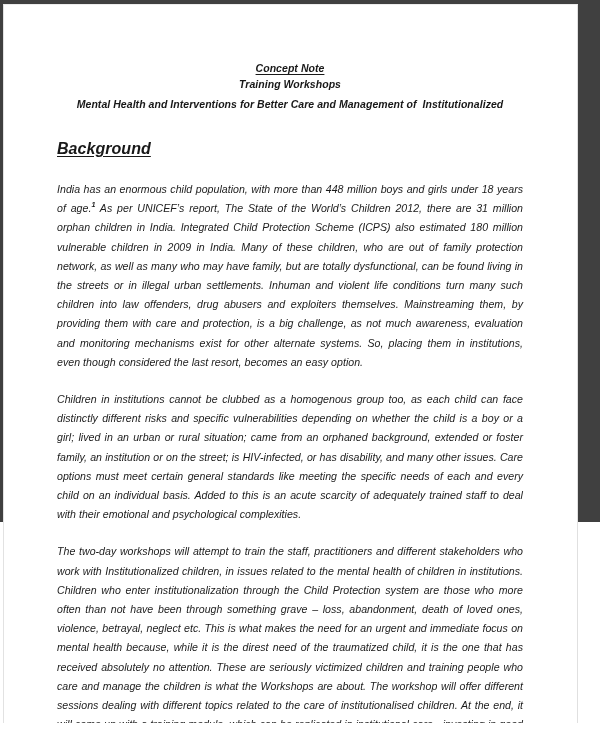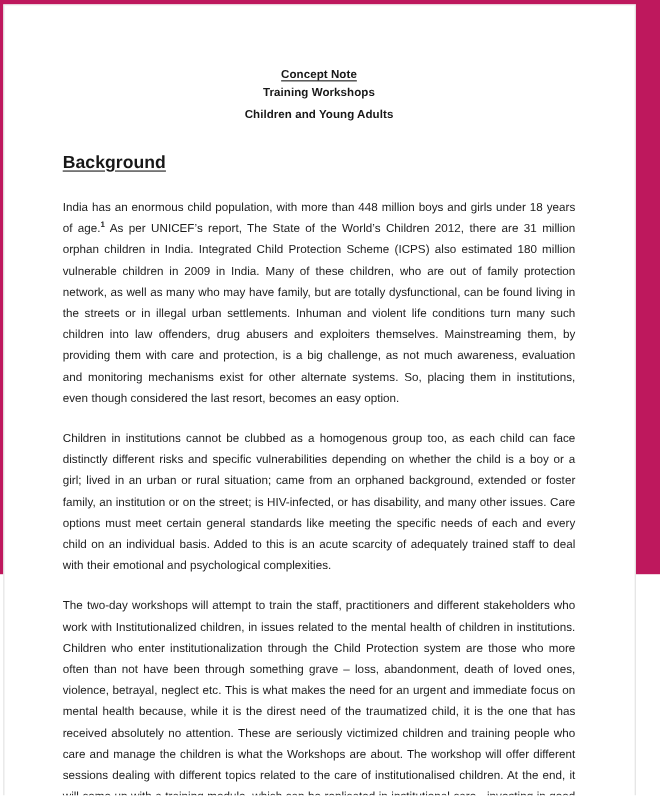--- a/index.html
+++ b/index.html
@@ -13,21 +13,22 @@
     font-family: "Liberation Sans", sans-serif;
     overflow: hidden;
   }
 
   .page-surround {
     position: absolute;
     left: 0;
     top: 0;
     width: 600px;
     height: 522px;
-    background: #be185d;
+    background: #404040;
+    font-style: italic;
   }
 
   .document-page {
     position: absolute;
     left: 3px;
     top: 4px;
     width: 575px;
     height: 719px;
     background: #ffffff;
     border-left: 1px solid #e2e2e2;
@@ -109,21 +110,21 @@
 <body>
 
 <div class="page-surround">
   <div class="document-page">
     <div class="page-body">
 
       <div class="doc-title-underlined">Concept Note</div>
 
       <div class="title-block">
         <div class="title-line">Training Workshops</div>
-        <div class="title-line">Children and Young Adults</div>
+        <div class="title-line">Mental Health and Interventions for Better Care and Management of  Institutionalized</div>
       </div>
 
       <div class="section-heading-wrap">
         <div class="section-heading">Background</div>
       </div>
 
       <p class="body-paragraph first-para"><span>India has an enormous child population, with more than 448 million boys and girls under 18 years of age.</span><span class="footnote-marker">1</span><span> As per UNICEF’s report, The State of the World’s Children 2012, there are 31 million orphan children in India. Integrated Child Protection Scheme (ICPS) also estimated 180 million vulnerable children in 2009 in India. Many of these children, who are out of family protection network, as well as many who may have family, but are totally dysfunctional, can be found living in the streets or in illegal urban settlements. Inhuman and violent life conditions turn many such children into law offenders, drug abusers and exploiters themselves. Mainstreaming them, by providing them with care and protection, is a big challenge, as not much awareness, evaluation and monitoring mechanisms exist for other alternate systems. So, placing them in institutions, even though considered the last resort, becomes an easy option.</span></p>
 
       <p class="body-paragraph">Children in institutions cannot be clubbed as a homogenous group too, as each child can face distinctly different risks and specific vulnerabilities depending on whether the child is a boy or a girl; lived in an urban or rural situation; came from an orphaned background, extended or foster family, an institution or on the street; is HIV-infected, or has disability, and many other issues. Care options must meet certain general standards like meeting the specific needs of each and every child on an individual basis. Added to this is an acute scarcity of adequately trained staff to deal with their emotional and psychological complexities.</p>
 

